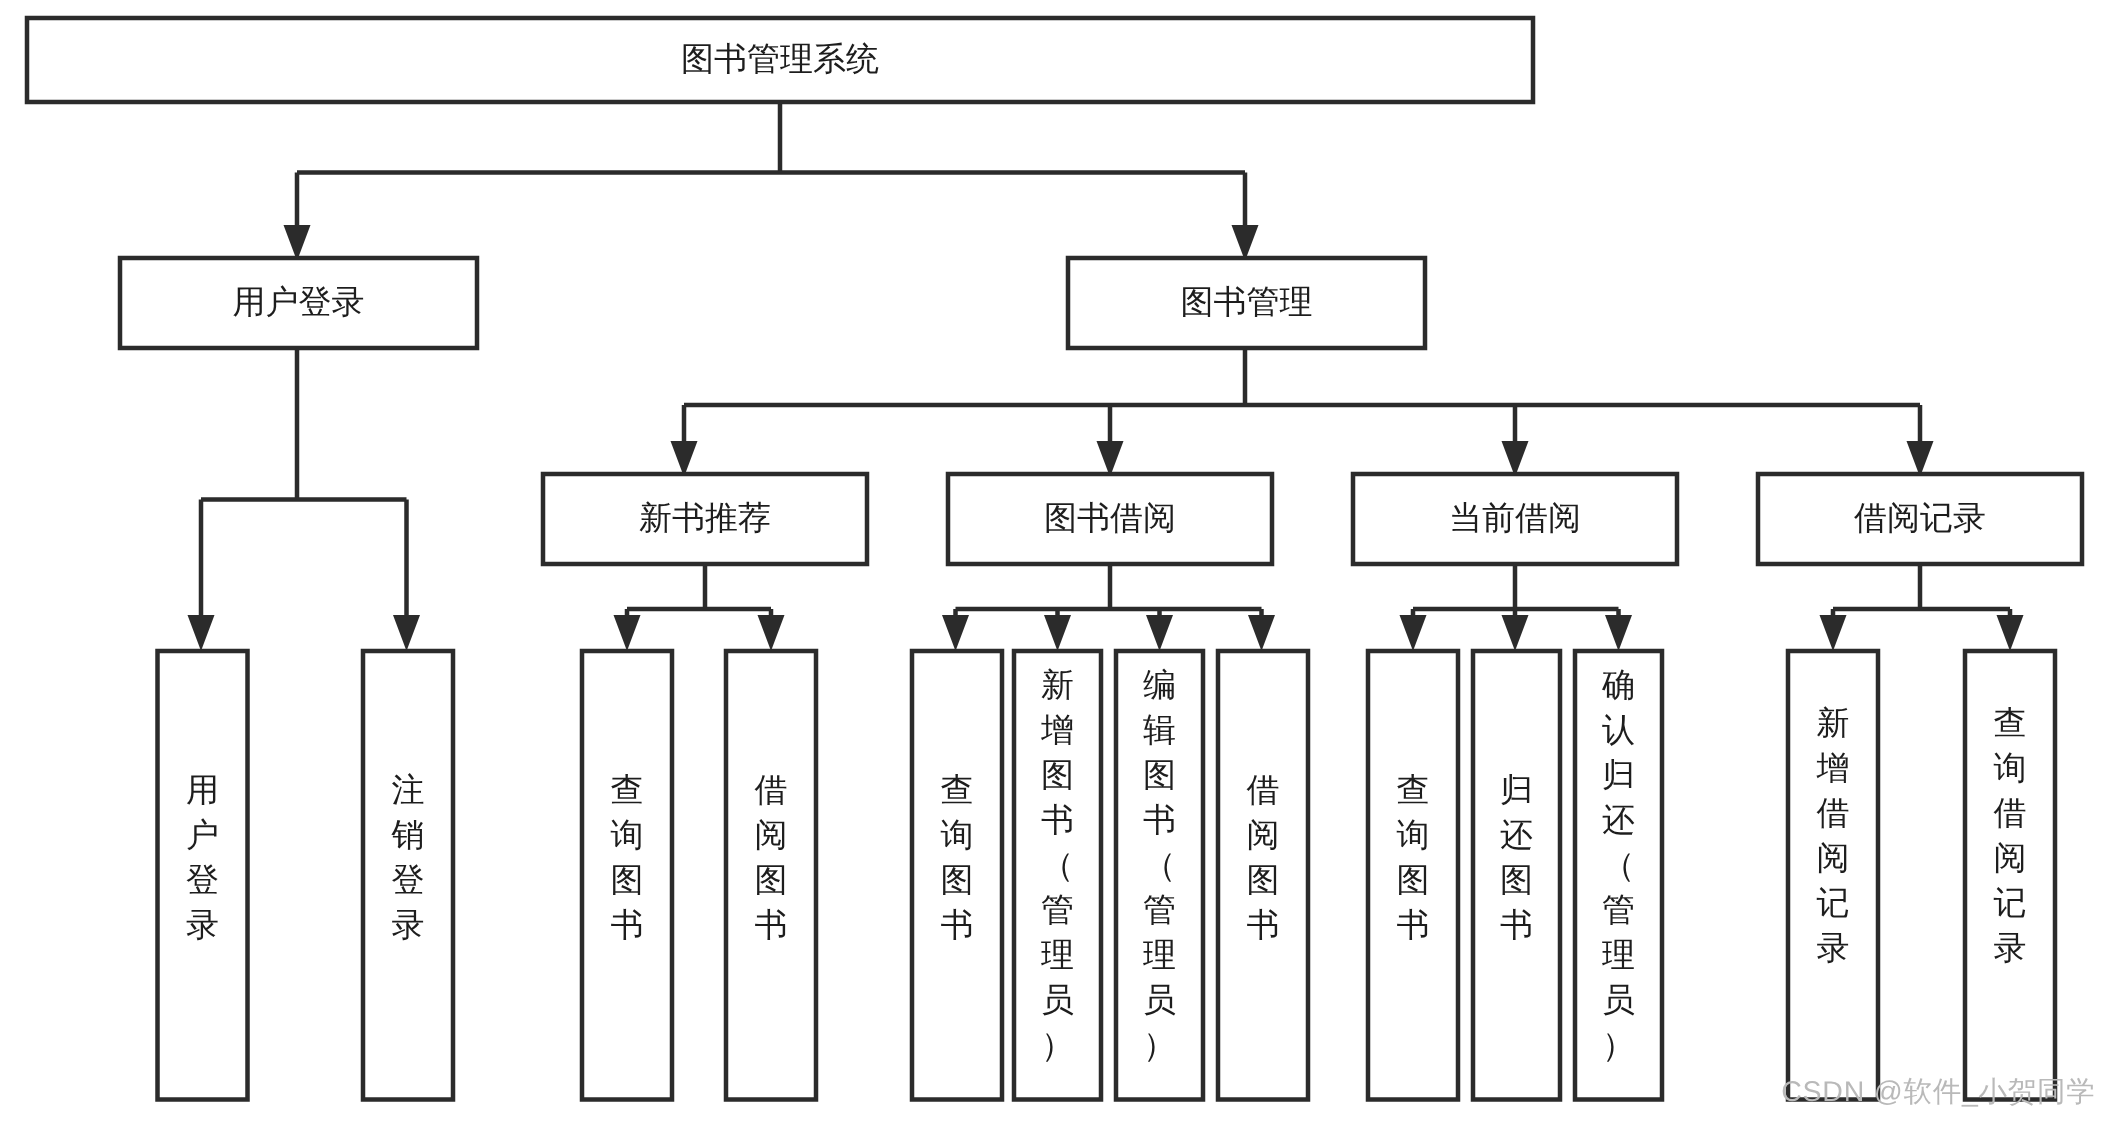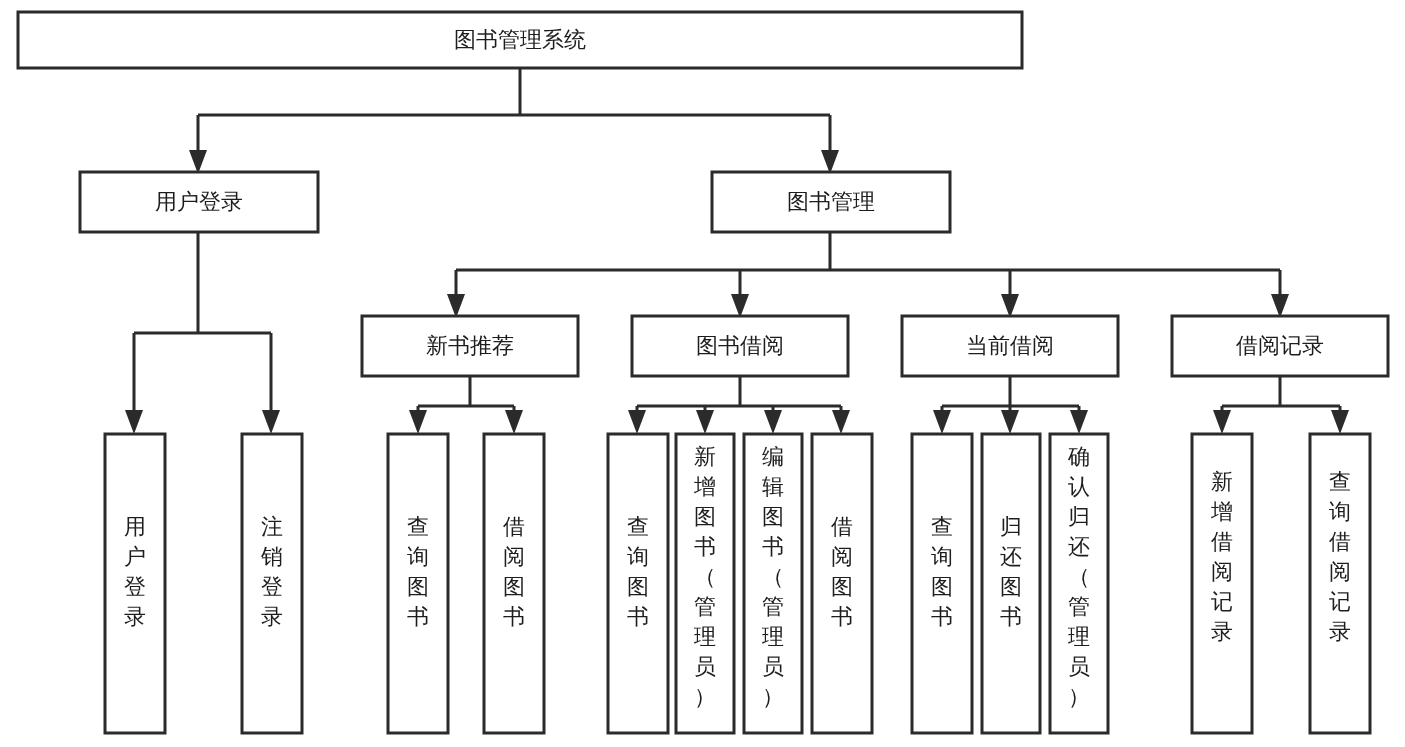--- a/index.html
+++ b/index.html
@@ -188,13 +188,14 @@
     <g>
       <rect class="node-box" x="1192" y="434" width="60" height="299"></rect>
       <text class="node-label-v" x="1222" y="489"><tspan x="1222" y="489">新</tspan><tspan x="1222" y="519">增</tspan><tspan x="1222" y="549">借</tspan><tspan x="1222" y="579">阅</tspan><tspan x="1222" y="609">记</tspan><tspan x="1222" y="639">录</tspan></text>
     </g>
     <g>
       <rect class="node-box" x="1310" y="434" width="60" height="299"></rect>
       <text class="node-label-v" x="1340" y="489"><tspan x="1340" y="489">查</tspan><tspan x="1340" y="519">询</tspan><tspan x="1340" y="549">借</tspan><tspan x="1340" y="579">阅</tspan><tspan x="1340" y="609">记</tspan><tspan x="1340" y="639">录</tspan></text>
     </g>
   </svg>
 
+  <div class="watermark-text">CSDN @软件_小贺同学</div>
 </div>
 
 </body></html>

